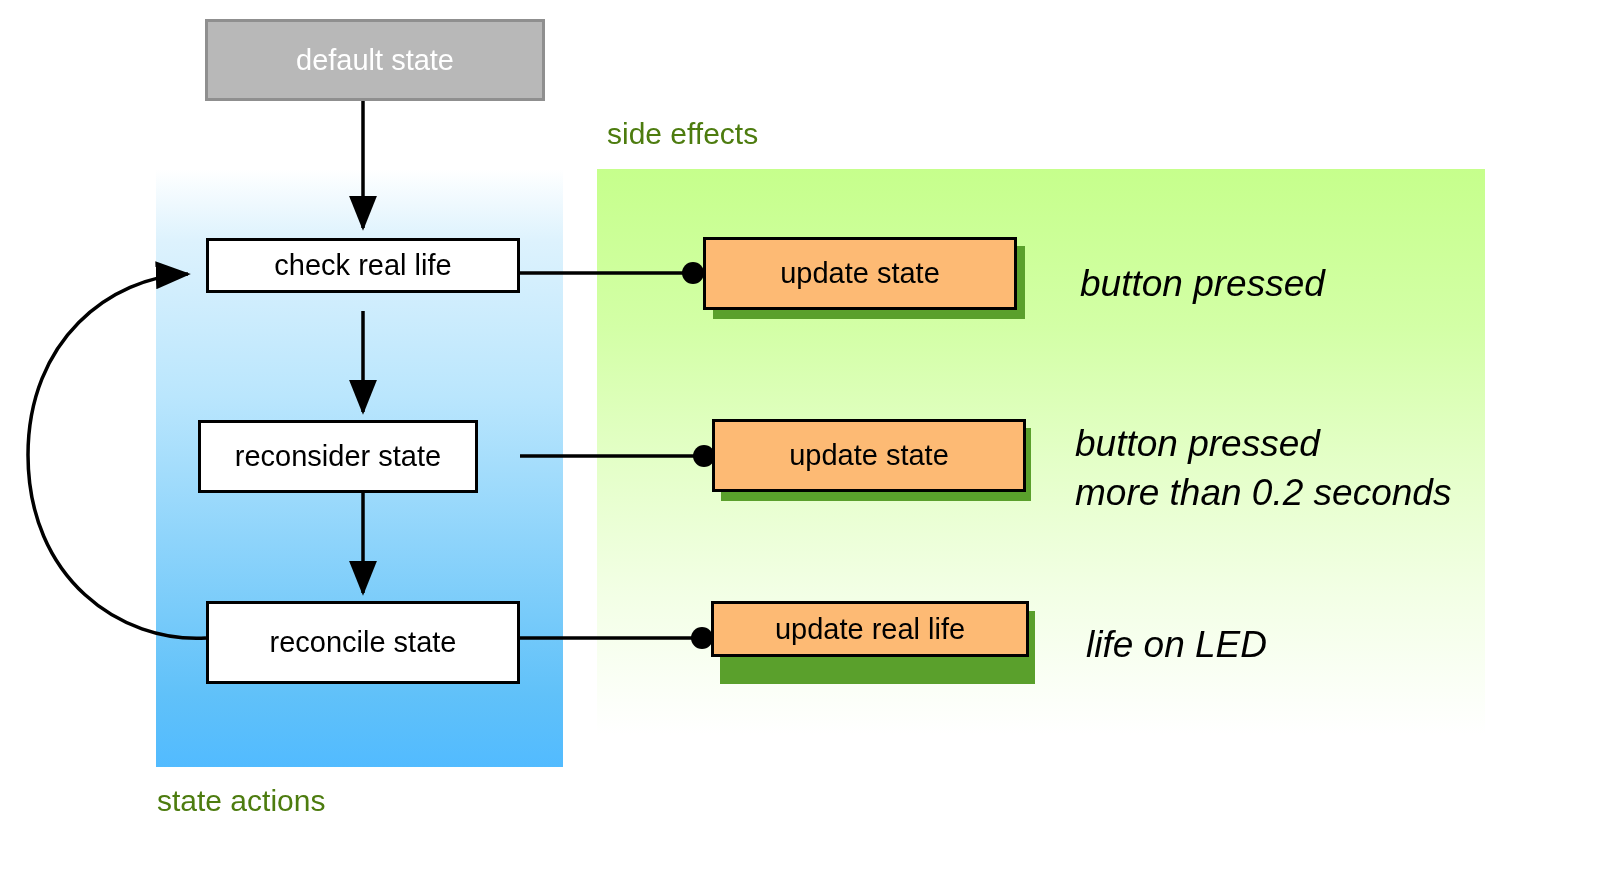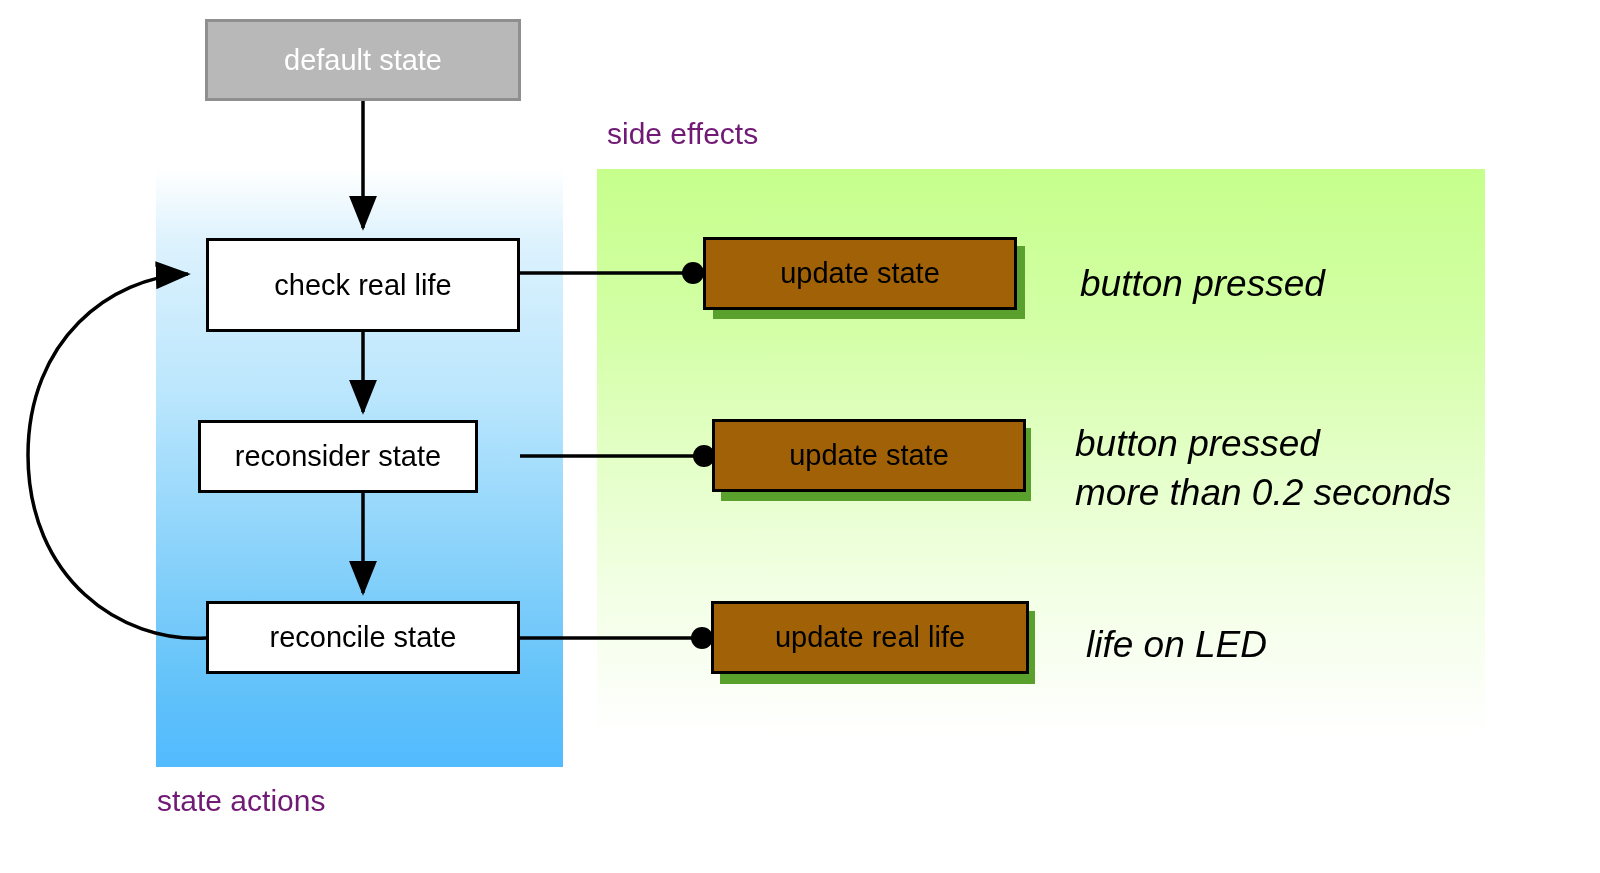--- a/index.html
+++ b/index.html
@@ -36,21 +36,21 @@
     top: 169px;
     width: 888px;
     height: 566px;
     background: linear-gradient(to bottom, #c6ff8c 0%, #d3ffa6 28%, #e4ffc8 52%, #f2ffe4 74%, #fbfff7 92%, #ffffff 100%);
   }
 
   
   .panel-caption {
     position: absolute;
     z-index: 6;
-    color: #701a75;
+    color: #4d7c0f;
     font-size: 30px;
     white-space: nowrap;
   }
   #caption-side-effects { left: 607px; top: 117px; }
   #caption-state-actions { left: 157px; top: 784px; }
 
   
   #connectors {
     position: absolute;
     left: 0; top: 0;
@@ -75,21 +75,21 @@
   .node-default {
     background: #b8b8b8;
     border: 3px solid #8f8f8f;
     color: #ffffff;
   }
   .node-state {
     background: #ffffff;
     border: 3px solid #000000;
   }
   .node-effect {
-    background: #a16207;
+    background: #fdba74;
     border: 3px solid #000000;
   }
   .effect-shadow {
     position: absolute;
     z-index: 4;
     background: #5aa02c;
   }
 
   
   .annotation {
@@ -131,32 +131,32 @@
     <line x1="520" y1="273" x2="700" y2="273" stroke="#000000" stroke-width="3.5"></line>
     <circle cx="693" cy="273" r="11" fill="#000000"></circle>
 
     <line x1="520" y1="456" x2="720" y2="456" stroke="#000000" stroke-width="3.5"></line>
     <circle cx="704" cy="456" r="11" fill="#000000"></circle>
 
     <line x1="520" y1="638" x2="708" y2="638" stroke="#000000" stroke-width="3.5"></line>
     <circle cx="702" cy="638" r="11" fill="#000000"></circle>
   </svg>
 
-  <div class="node node-default" style="left:205px; top:19px; width:316px; height:82px;">default state</div>
+  <div class="node node-default" style="left:205px; top:19px; width:340px; height:82px;">default state</div>
 
-  <div class="node node-state" style="left:206px; top:238px; width:314px; height:94px;">check real life</div>
+  <div class="node node-state" style="left:206px; top:238px; width:314px; height:55px;">check real life</div>
   <div class="node node-state" style="left:198px; top:420px; width:280px; height:73px;">reconsider state</div>
-  <div class="node node-state" style="left:206px; top:601px; width:314px; height:73px;">reconcile state</div>
+  <div class="node node-state" style="left:206px; top:601px; width:314px; height:83px;">reconcile state</div>
 
   <div class="effect-shadow" style="left:713px; top:246px; width:312px; height:73px;"></div>
   <div class="effect-shadow" style="left:721px; top:428px; width:310px; height:73px;"></div>
   <div class="effect-shadow" style="left:720px; top:611px; width:315px; height:73px;"></div>
 
   <div class="node node-effect" style="left:703px; top:237px; width:314px; height:73px;">update state</div>
   <div class="node node-effect" style="left:712px; top:419px; width:314px; height:73px;">update state</div>
-  <div class="node node-effect" style="left:711px; top:601px; width:318px; height:73px;text-align:center;">update real life</div>
+  <div class="node node-effect" style="left:711px; top:601px; width:318px; height:56px;text-align:center;">update real life</div>
 
   <div class="annotation" style="left:1080px; top:260px;">button pressed</div>
   <div class="annotation" style="left:1075px; top:420px;">button pressed
 more than 0.2 seconds</div>
   <div class="annotation" style="left:1086px; top:621px;">life on LED</div>
 
 </div>
 
 </body></html>

